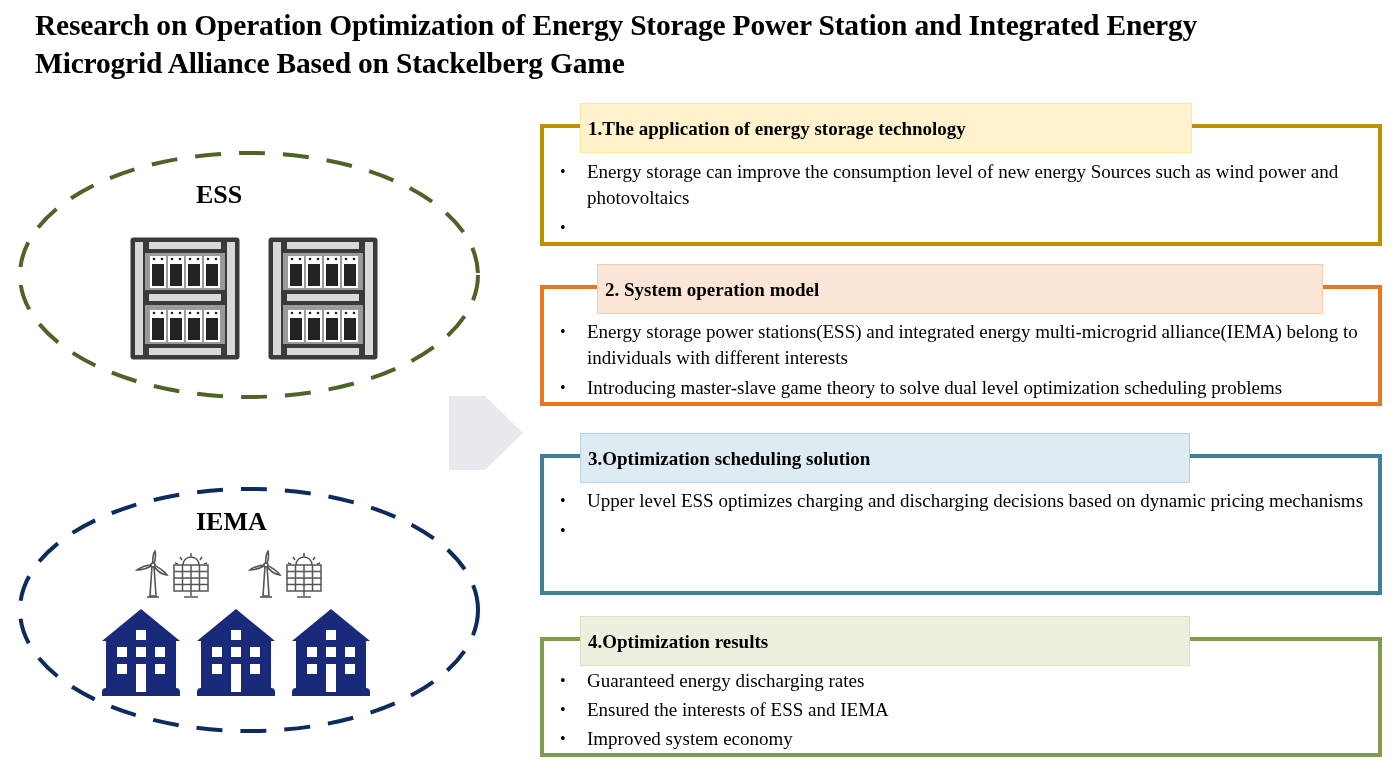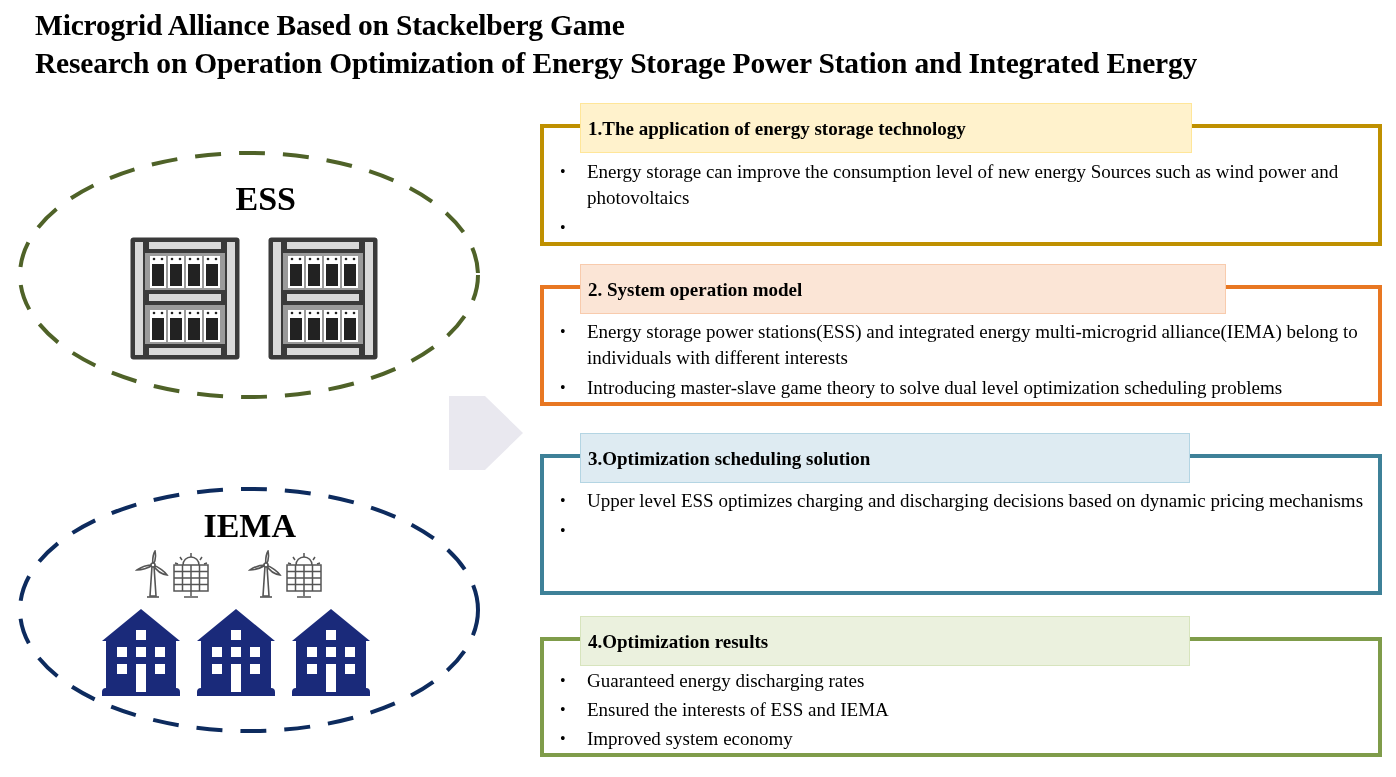--- a/index.html
+++ b/index.html
@@ -7,21 +7,21 @@
   body { position: relative; font-family: "Liberation Serif", "DejaVu Serif", serif; color: #000; }
 
   .title {
     position: absolute; left: 35px; top: 6px; width: 1340px;
     font-weight: bold; font-size: 29.5px; line-height: 38px; letter-spacing: -0.2px;
   }
 
   
   .ellipse-svg { position: absolute; }
   .ellipse-label {
-    position: absolute; font-weight: bold; font-size: 34px; text-align: right;
+    position: absolute; font-weight: bold; font-size: 26px; text-align: left;
   }
 
   
   .arrow { position: absolute; left: 449px; top: 396px; }
 
   
   .panel {
     position: absolute; left: 540px; width: 842px;
     border: 4px solid; background: #fff;
   }
@@ -37,22 +37,22 @@
   }
   .bullet-item { position: relative; padding-left: 29px; margin-bottom: 4px; }
   .bullet-dot {
     position: absolute; left: 2px; top: 0; font-size: 16px;
   }
 </style>
 </head>
 <body>
 
 <div class="title">
+  <div>Research on Operation Optimization of Energy Storage Power Station and Integrated Energy</div>
   <div>Microgrid Alliance Based on Stackelberg Game</div>
-  <div>Research on Operation Optimization of Energy Storage Power Station and Integrated Energy</div>
 </div>
 
 <div>
   <svg class="ellipse-svg" style="left:8px; top:145px;" width="484" height="262" viewBox="0 0 484 262">
     <ellipse cx="241" cy="130" rx="229" ry="122" fill="none" stroke="#4F6228" stroke-width="4" stroke-dasharray="26 18"></ellipse>
   </svg>
   <div class="ellipse-label" style="left:196px; top:180px; width:100px;">ESS</div>
 
   <svg style="position:absolute; left:129px; top:236px;" width="112" height="125" viewBox="0 0 112 125">
     <g>
@@ -252,21 +252,21 @@
       <span class="bullet-dot">•</span>
       <span>Energy storage can improve the consumption level of new energy Sources such as wind power and photovoltaics</span>
     </div>
     <div class="bullet-item">
       <span class="bullet-dot">•</span>
     </div>
   </div>
 </div>
 
 <div class="panel" style="top:285px; height:121px; border-color:#E87722;">
-  <div class="panel-header" style="top:-25px; width:646px; background:#FBE5D6; border-color:#F8CBAD;">
+  <div class="panel-header" style="top:-25px; width:726px; background:#FBE5D6; border-color:#F8CBAD;margin-left:17px;">
     <span>2. System operation model</span>
   </div>
   <div class="panel-body" style="top:30px;">
     <div class="bullet-item">
       <span class="bullet-dot">•</span>
       <span>Energy storage power stations(ESS) and integrated energy multi-microgrid alliance(IEMA) belong to individuals with different interests</span>
     </div>
     <div class="bullet-item">
       <span class="bullet-dot">•</span>
       <span>Introducing master-slave game theory to solve dual level optimization scheduling problems</span>

